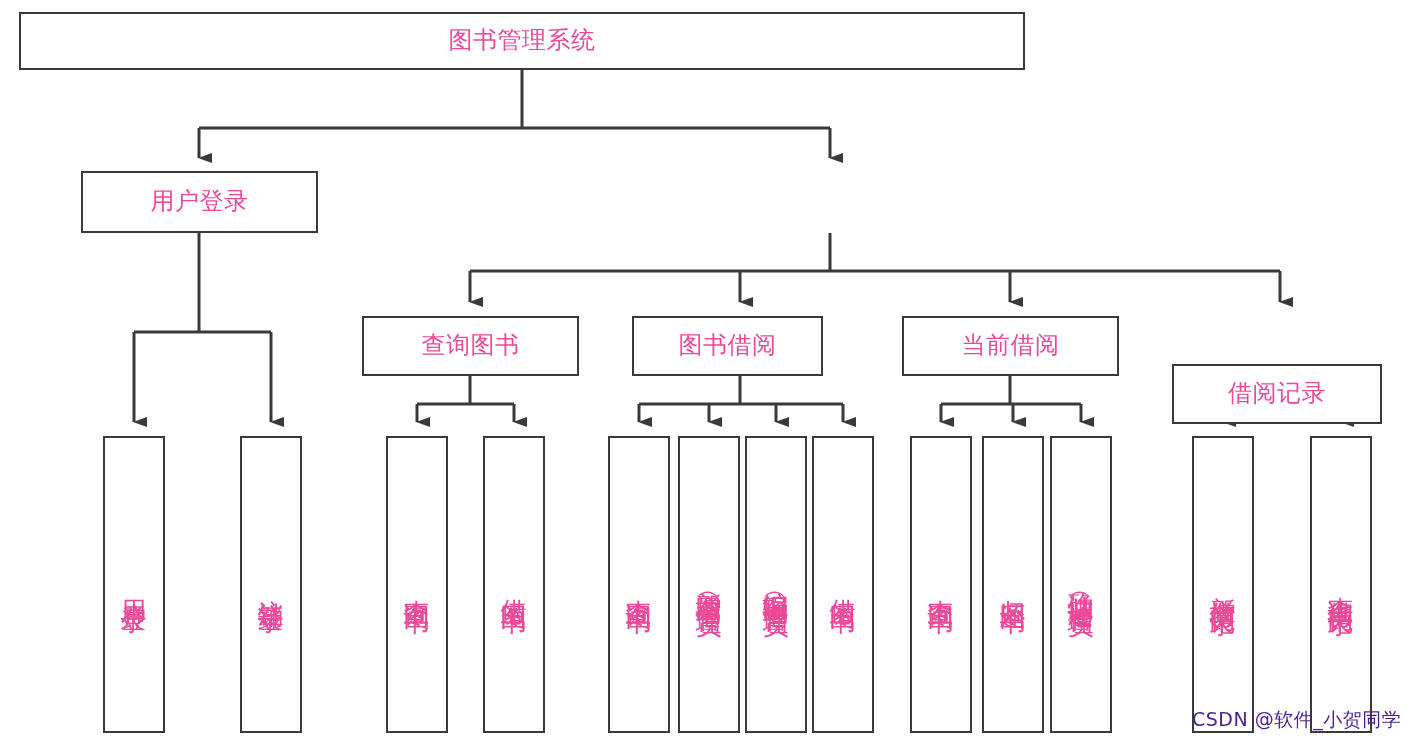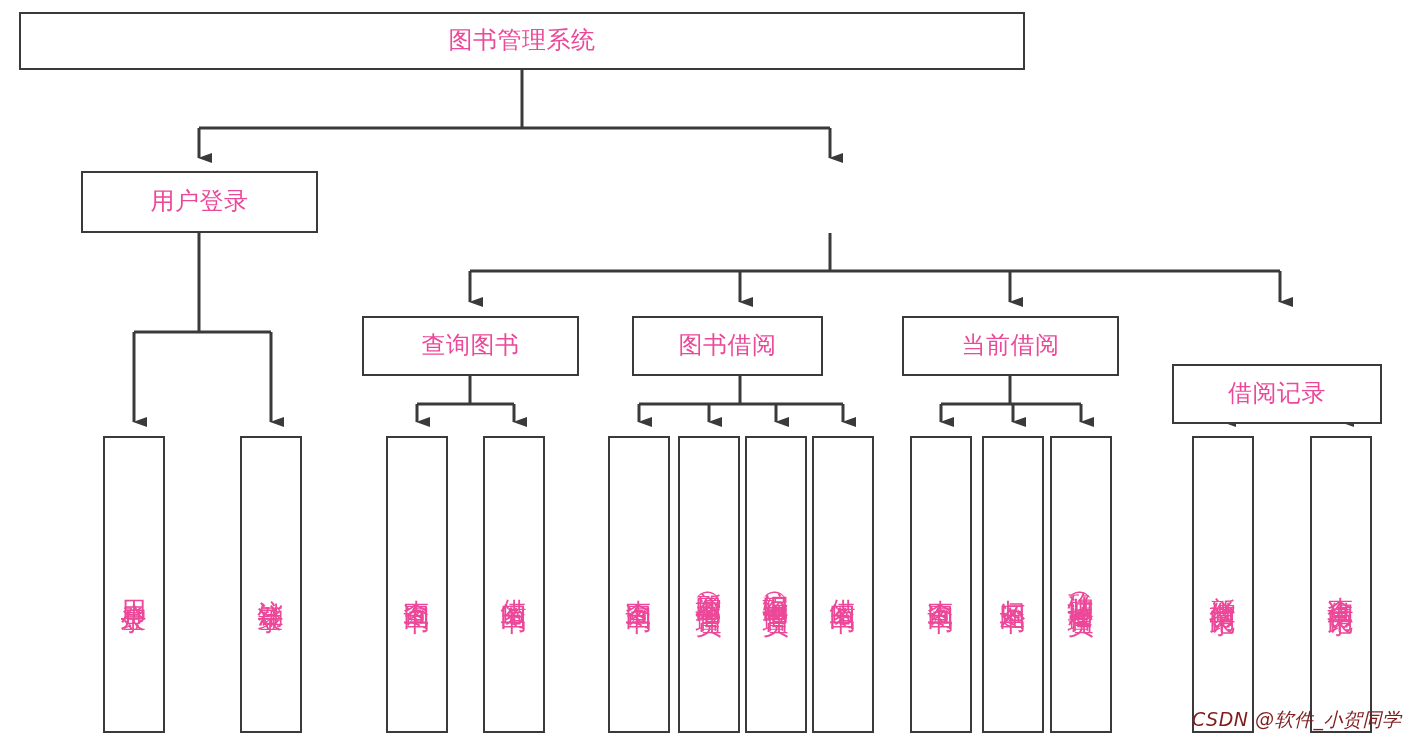--- a/index.html
+++ b/index.html
@@ -50,24 +50,23 @@
     text-orientation: upright;
     font-size: 26px;
     line-height: 1.0;
     letter-spacing: 3px;
     white-space: nowrap;
     max-height: 100%;
   }
   .watermark {
     position: absolute;
     font-size: 19px;
-    color: #7f1d1d;
+    color: #4c1d95;
     white-space: nowrap;
     letter-spacing: 0.5px;
-    font-style: italic;
   }
 </style>
 </head>
 <body>
 
 <div id="canvas">
 
   <svg id="wires" viewBox="0 0 1405 747" xmlns="http://www.w3.org/2000/svg">
     <defs>
       <marker id="arw" markerWidth="10" markerHeight="14" refX="5" refY="13" orient="auto" markerUnits="userSpaceOnUse">

